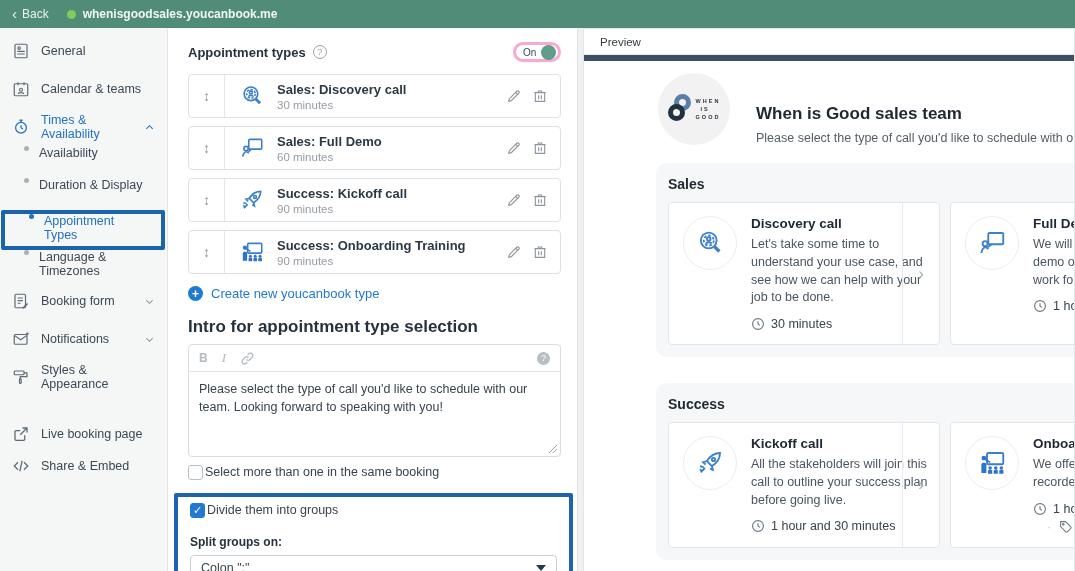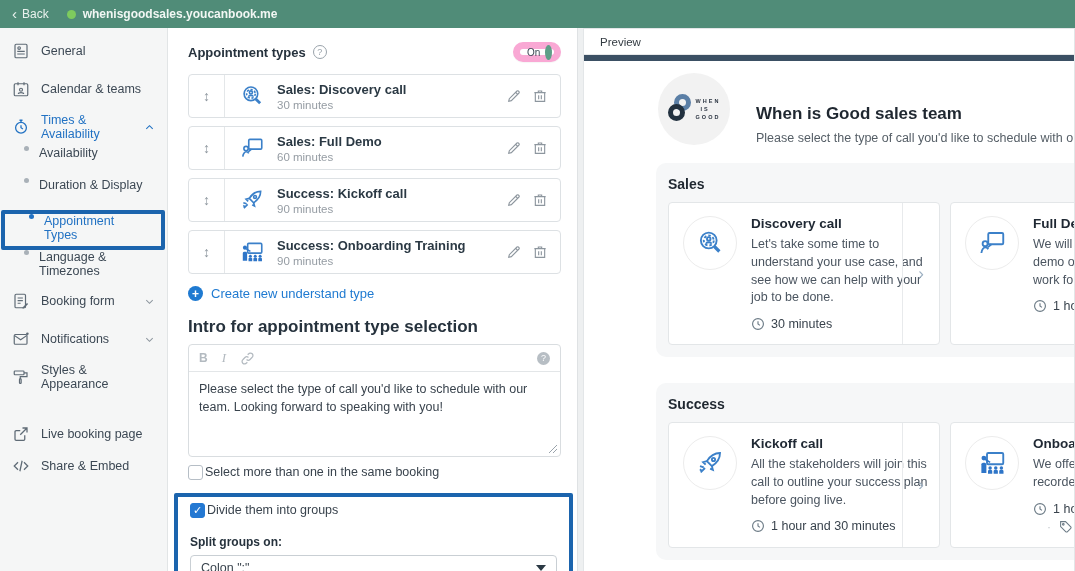--- a/index.html
+++ b/index.html
@@ -35,21 +35,21 @@
   .side-gap{height:22px}
   .sicon{width:18px;height:18px;flex:none}
   .chev-ud{width:11px;height:11px;flex:none}
 
   
   .middle{width:410px;background:#fff;border-right:1px solid #dfe2e4;padding:14px 16px 0 20px;flex:none;position:relative;z-index:3}
   .m-header{display:flex;align-items:center;justify-content:space-between;margin-bottom:12px}
   .m-title-wrap{display:flex;align-items:center;gap:7px}
   .m-title{font-size:13px;font-weight:bold;color:#26323d}
   .help-o{width:14px;height:14px;border-radius:50%;border:1.2px solid #9aa3ab;color:#9aa3ab;font-size:9px;display:flex;align-items:center;justify-content:center}
-  .toggle{width:48px;height:20px;border:7px solid #f9a8d4;border-radius:11px;background:#fff;display:flex;align-items:center;gap:5px;padding:0 2px 0 7px;cursor:pointer;box-shadow:0 1px 1px rgba(0,0,0,.04)}
+  .toggle{width:48px;height:20px;border:3px solid #f9a8d4;border-radius:11px;background:#fff;display:flex;align-items:center;gap:5px;padding:0 2px 0 7px;cursor:pointer;box-shadow:0 1px 1px rgba(0,0,0,.04)}
   .toggle .on{font-size:10px;color:#3c4854}
   .knob{width:15px;height:15px;border-radius:50%;background:var(--toggle-green)}
 
   .apt-row{height:44px;border:1px solid #dde1e4;border-radius:4px;background:#fff;display:flex;align-items:center;margin-bottom:8px}
   .drag-cell{width:36px;align-self:stretch;border-right:1px solid #e4e7e9;display:flex;align-items:center;justify-content:center;color:#8d969e;font-size:14px;cursor:grab}
   .apt-icon{width:26px;height:26px;margin:0 12px 0 14px;flex:none}
   .apt-text{flex:1;min-width:0}
   .apt-name{font-size:13px;color:#2b3944;font-weight:bold;font-weight:600}
   .apt-dur{font-size:11.5px;color:#959ca3;margin-top:2px}
   .row-actions{display:flex;gap:10px;padding-right:12px}
@@ -338,21 +338,21 @@
             <path d="M14.5 6.5l3 3"></path>
           </svg>
         <svg class="act" viewBox="0 0 24 24" fill="none" stroke="#8d969e" stroke-width="1.7">
             <path d="M5 7v13h14V7M3.5 7h17M9.5 7V4.5h5V7M10 11v6M14 11v6"></path>
           </svg>
       </div>
     </div>
 
     <div class="create-link">
       <span class="plus-circle">+</span>
-      <span>Create new understand type</span>
+      <span>Create new youcanbook type</span>
     </div>
 
     <div class="intro-label">Intro for appointment type selection</div>
 
     <div class="editor">
       <div class="ed-toolbar">
         <span class="ed-b">B</span>
         <span class="ed-i">I</span>
         <svg width="15" height="15" viewBox="0 0 24 24" fill="none" stroke="#b3bac0" stroke-width="2">
             <path d="M10.5 13.5a4 4 0 005.6 0l3-3a4 4 0 10-5.6-5.6l-1.2 1.2"></path>

